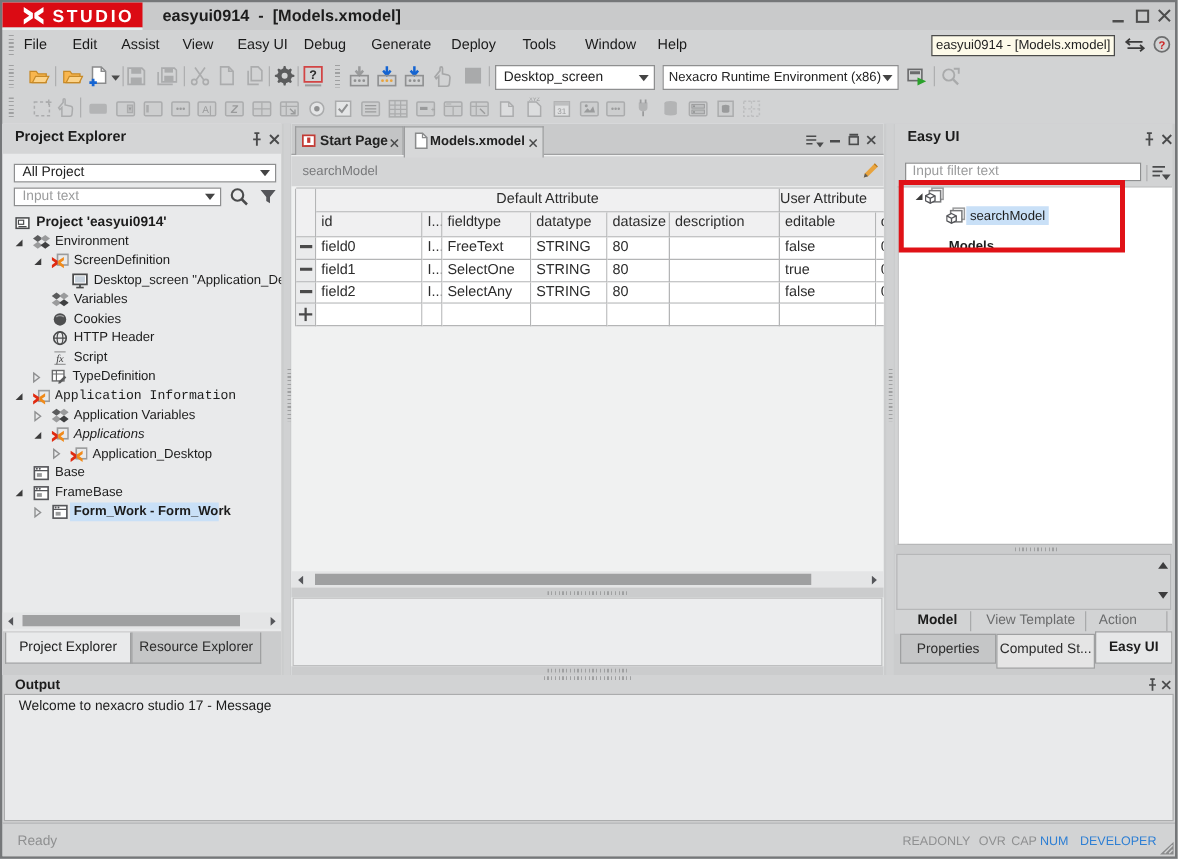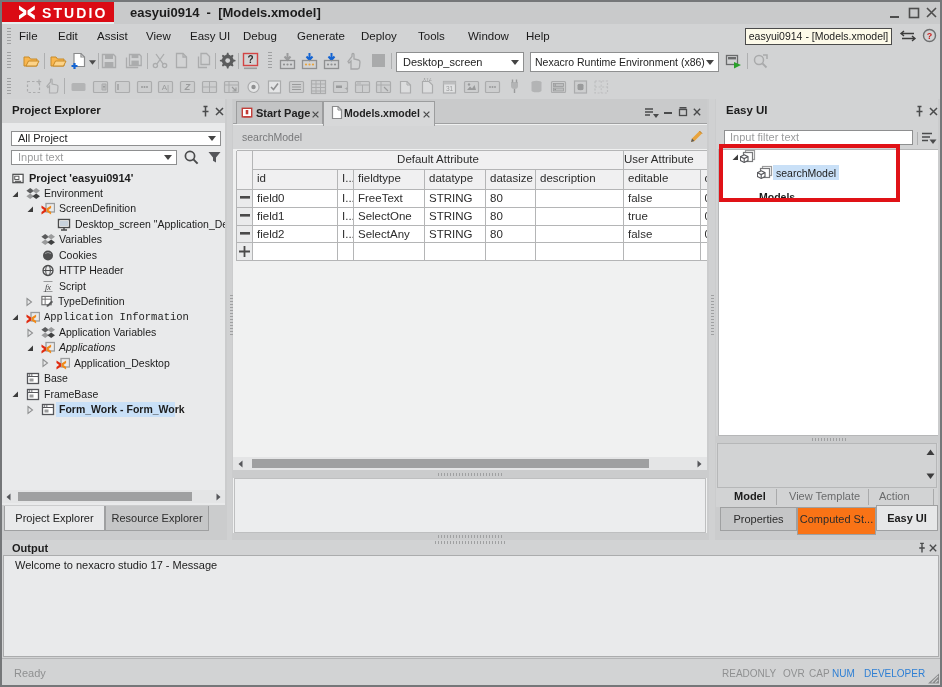--- a/index.html
+++ b/index.html
@@ -751,21 +751,21 @@
 <div style="position:absolute;left:0;top:389px;width:222px;height:19px;font-size:11px;">
 <span style="position:absolute;left:18px;top:2px;font-weight:bold;color:#1c1c1c;">Model</span>
 <div style="position:absolute;left:60px;top:1px;width:1px;height:16px;background:#A9AAAB;"></div>
 <span style="position:absolute;left:73px;top:2px;color:#6a6b6c;">View Template</span>
 <div style="position:absolute;left:152px;top:1px;width:1px;height:16px;background:#A9AAAB;"></div>
 <span style="position:absolute;left:163px;top:2px;color:#6a6b6c;">Action</span>
 <div style="position:absolute;left:217px;top:1px;width:1px;height:16px;background:#A9AAAB;"></div>
 </div>
 <div style="position:absolute;left:0;top:408px;width:222px;height:33px;background:#CBCCCD;">
 <div style="position:absolute;left:4px;top:0;width:77px;height:24px;background:#C5C6C7;border:1px solid #9FA0A1;font-size:11px;color:#2c2c2c;text-align:center;line-height:23px;">Properties</div>
-<div style="position:absolute;left:81px;top:0;width:79px;height:28px;background:#f97316;border:1px solid #9FA0A1;font-size:11px;color:#2c2c2c;text-align:center;line-height:23px;white-space:nowrap;overflow:hidden;">Computed St...</div>
+<div style="position:absolute;left:81px;top:0;width:79px;height:28px;background:#e5e5e5;border:1px solid #9FA0A1;font-size:11px;color:#2c2c2c;text-align:center;line-height:23px;white-space:nowrap;overflow:hidden;">Computed St...</div>
 <div style="position:absolute;left:160px;top:-2px;width:62px;height:26px;background:#E6E7E8;border:1px solid #9FA0A1;font-size:11px;font-weight:bold;color:#1c1c1c;text-align:center;line-height:25px;">Easy UI</div>
 </div>
 </div>
   </div>
 
   <div class="outpanel">
     <div style="position:absolute;left:433px;top:1px;width:72px;height:3px;background-image:repeating-linear-gradient(to right,#9fa0a1 0 1px,transparent 1px 3px);"></div>
     <span class="phead" style="position:absolute;left:10px;top:2px;font-size:11px;">Output</span>
 <svg class="icon" style="left:914px;top:2px;" width="12" height="12" viewBox="0 0 13 13">
         <use href="#ic-pin"></use>

